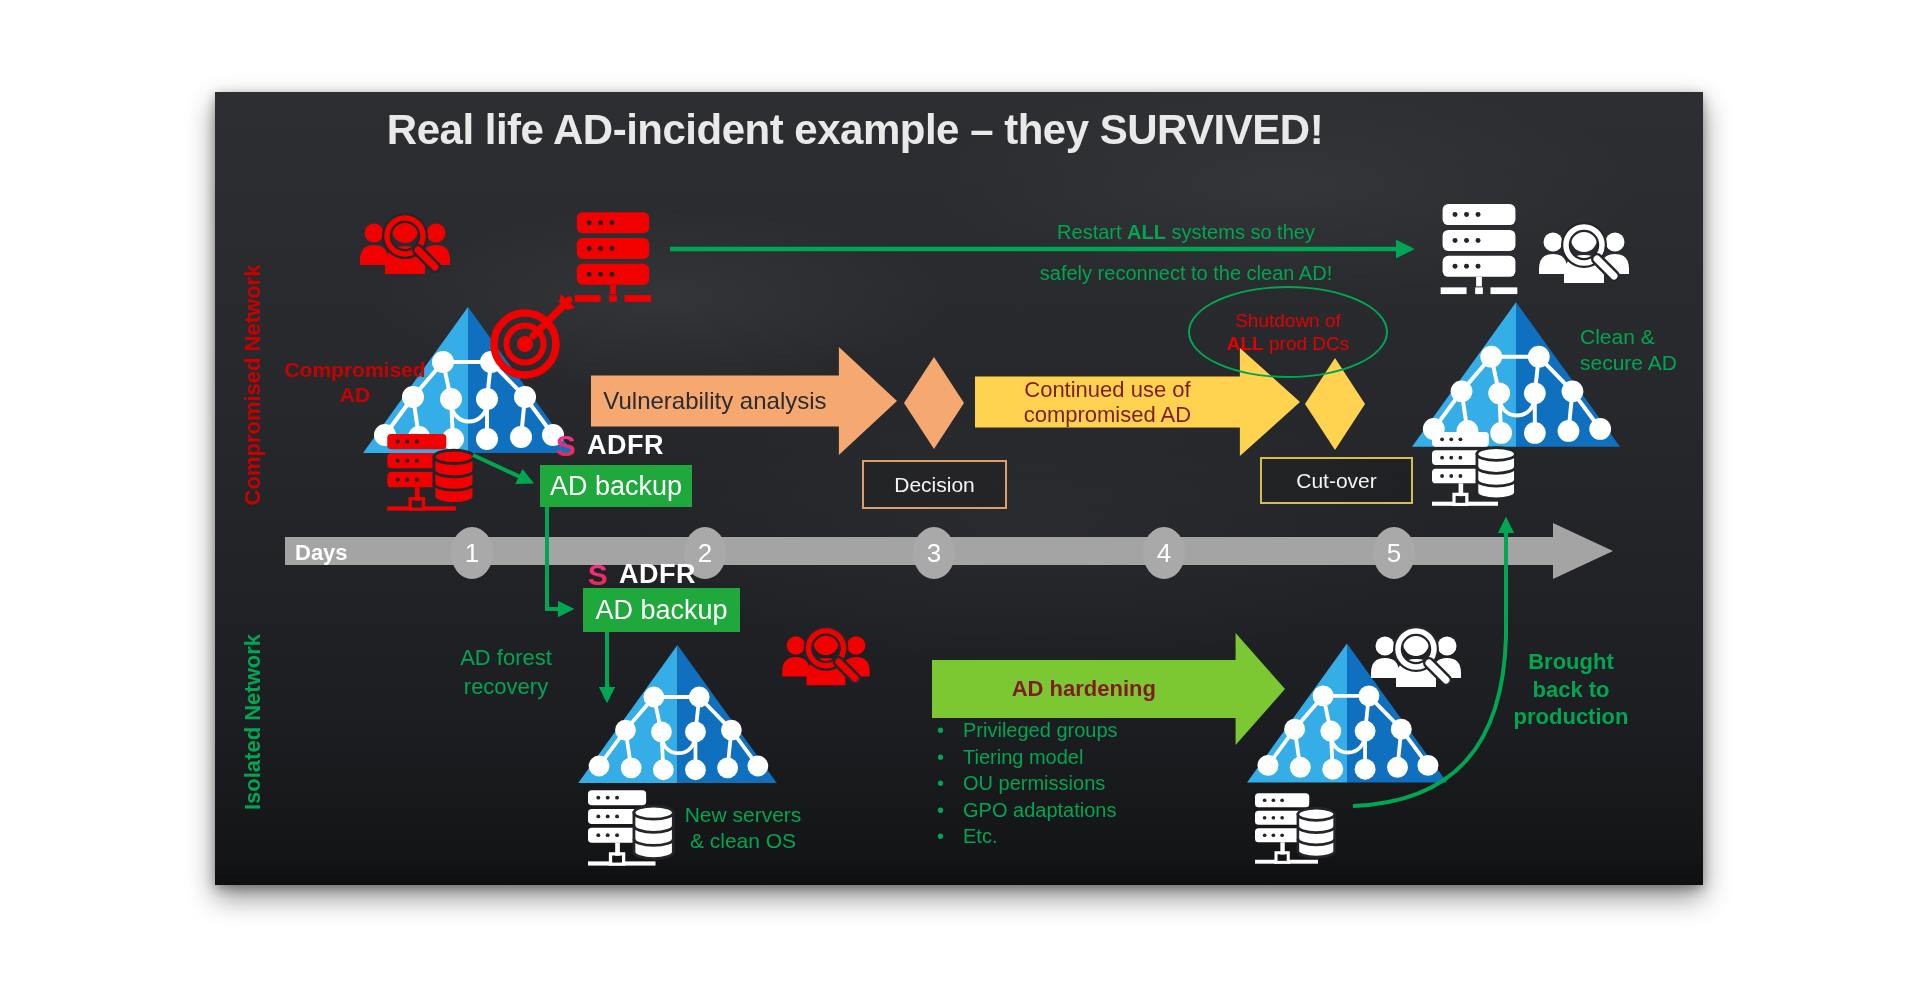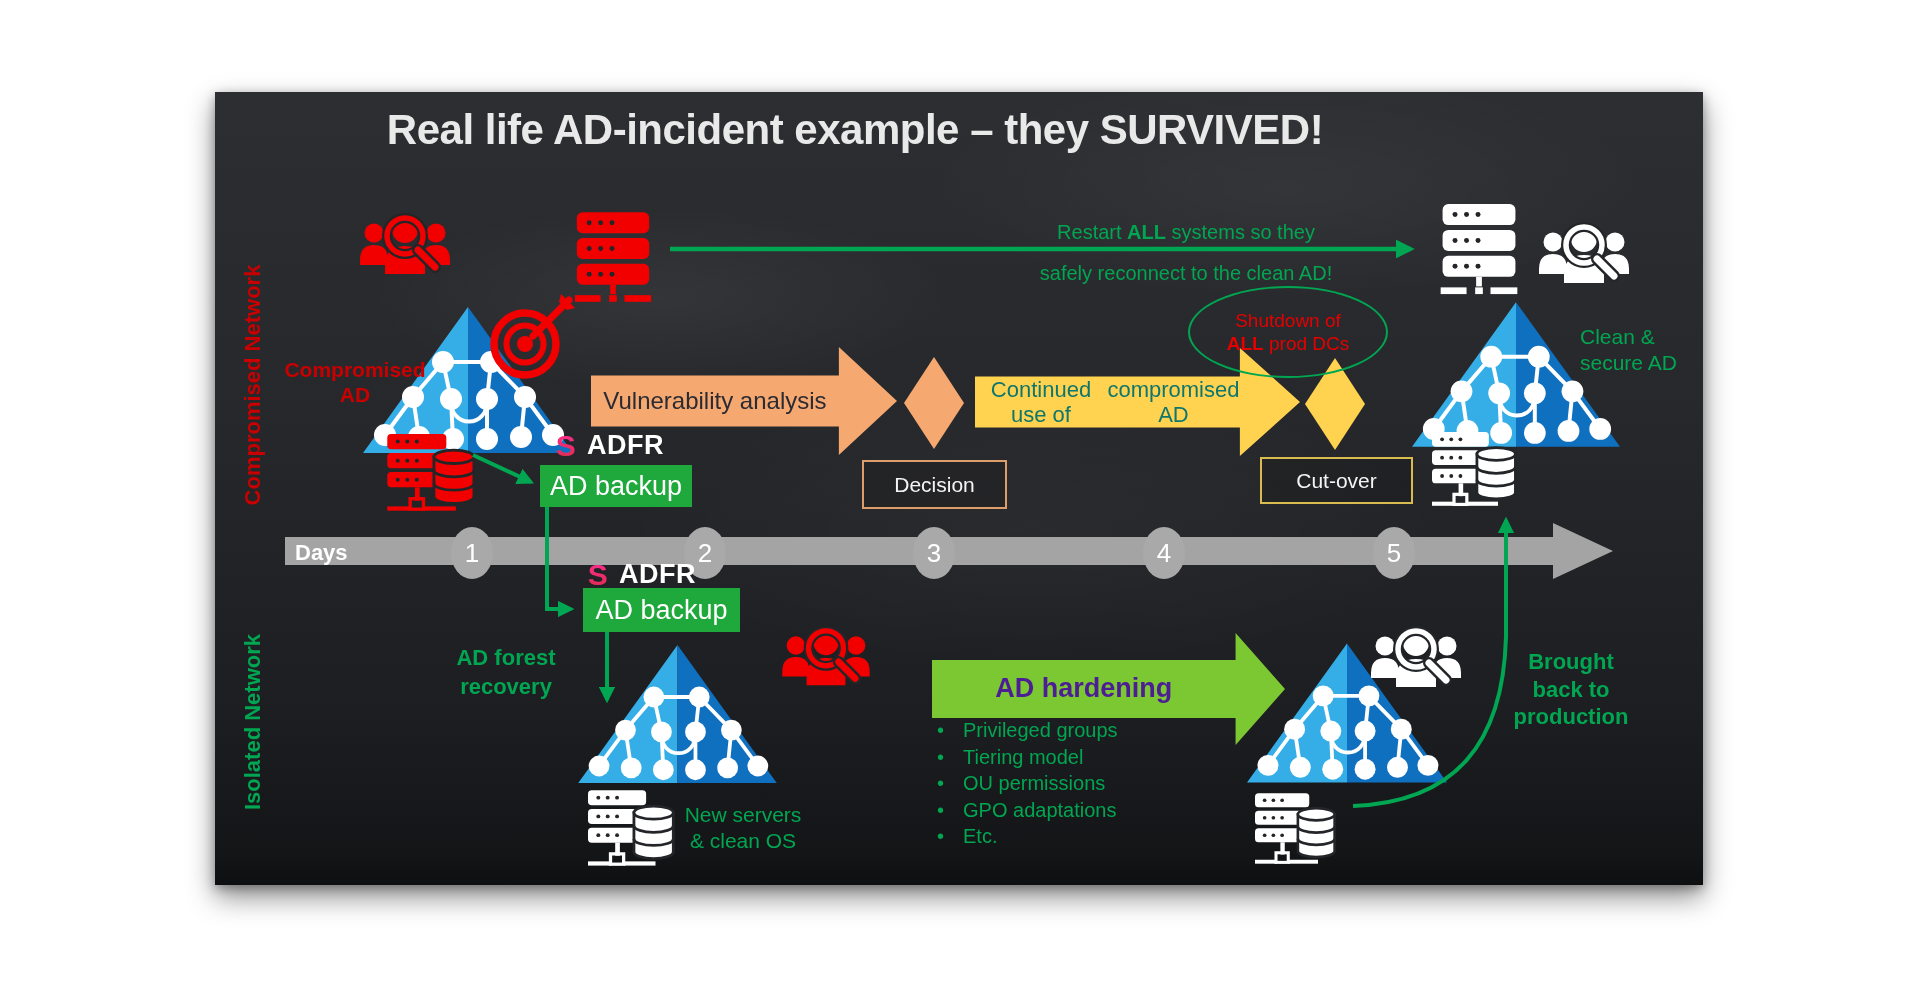--- a/index.html
+++ b/index.html
@@ -205,21 +205,21 @@
     </div>
     <div class="abs block-arrow arrow-orange" style="left:376px;top:255px;width:306px;height:108px;">
       <div class="ba-label" style="left:0;right:19%;top:26.5%;bottom:26.5%;font-size:24px;color:#2b2b33;font-weight:500;">Vulnerability analysis</div>
     </div>
 
     <div class="abs lbl center green-t" style="left:771px;top:170px;width:400px;font-size:20px;">safely reconnect to the clean AD!</div>
     <div class="abs diamond d-orange" style="left:689px;top:265px;width:60px;height:92px;"></div>
     <div class="abs outline-box decision" style="left:647px;top:368px;width:141px;height:45px;">Decision</div>
 
     <div class="abs block-arrow arrow-yellow" style="left:760px;top:256px;width:325px;height:108px;">
-      <div class="ba-label" style="left:0;right:18.5%;top:26.5%;bottom:26.5%;font-size:22px;color:#0f766e;font-weight:500;flex-direction:row;">
+      <div class="ba-label" style="left:0;right:18.5%;top:26.5%;bottom:26.5%;font-size:22px;color:#7f1d1d;font-weight:500;flex-direction:column;">
         <div>Continued use of</div>
         <div>compromised AD</div>
       </div>
     </div>
     <div class="abs diamond d-yellow" style="left:1090px;top:266px;width:60px;height:92px;"></div>
     <div class="abs outline-box cutover" style="left:1045px;top:365px;width:149px;height:43px;">Cut-over</div>
 
     <div class="abs ellipse-callout" style="left:973px;top:194px;width:196px;height:88px;">
       <div>Shutdown of</div>
       <div><span style="font-weight:700">ALL</span><span> prod DCs</span></div>
@@ -253,42 +253,42 @@
     <div class="abs tl-circle" style="left:698px;top:435px;">
       <span>3</span>
       </div>
     <div class="abs tl-circle" style="left:928px;top:435px;">
       <span>4</span>
       </div>
     <div class="abs tl-circle" style="left:1158px;top:435px;">
       <span>5</span>
       </div>
 
-    <div class="abs lbl center green-t" style="left:191px;top:552px;width:200px;font-size:22px;font-weight:700;line-height:1.3;">
+    <div class="abs lbl center green-t" style="left:191px;top:552px;width:200px;font-size:22px;font-weight:400;line-height:1.3;">
       <div>AD forest</div>
       <div>recovery</div>
     </div>
 
     <svg class="abs icon" style="left:358px;top:553px;width:209px;height:138px;">
         <use href="#sym-pyramid"></use>
       </svg>
     <svg class="abs icon" style="left:373px;top:698px;width:90px;height:79px;color:#ffffff;z-index:4;">
         <use href="#sym-server-db"></use>
       </svg>
     <div class="abs lbl center green-t" style="left:428px;top:710px;width:200px;font-size:21px;font-weight:500;line-height:1.25;">
       <div>New servers</div>
       <div>&amp; clean OS</div>
     </div>
 
     <svg class="abs icon" style="left:560px;top:534px;width:102px;height:68px;color:#f20000;">
         <use href="#sym-users-mag"></use>
       </svg>
 
     <div class="abs block-arrow arrow-green" style="left:717px;top:541px;width:353px;height:112px;">
-      <div class="ba-label" style="left:0;right:14%;top:24%;bottom:24%;font-size:27px;color:#4c1d95;font-weight:700;">AD hardening</div>
+      <div class="ba-label" style="left:0;right:14%;top:24%;bottom:24%;font-size:22px;color:#7f1d1d;font-weight:700;">AD hardening</div>
     </div>
     <div class="abs bullets" style="left:722px;top:625px;width:270px;">
       <div class="bullet-row">
         <span class="dot">•</span>
         <span>Privileged groups</span>
         </div>
       <div class="bullet-row">
         <span class="dot">•</span>
         <span>Tiering model</span>
         </div>

